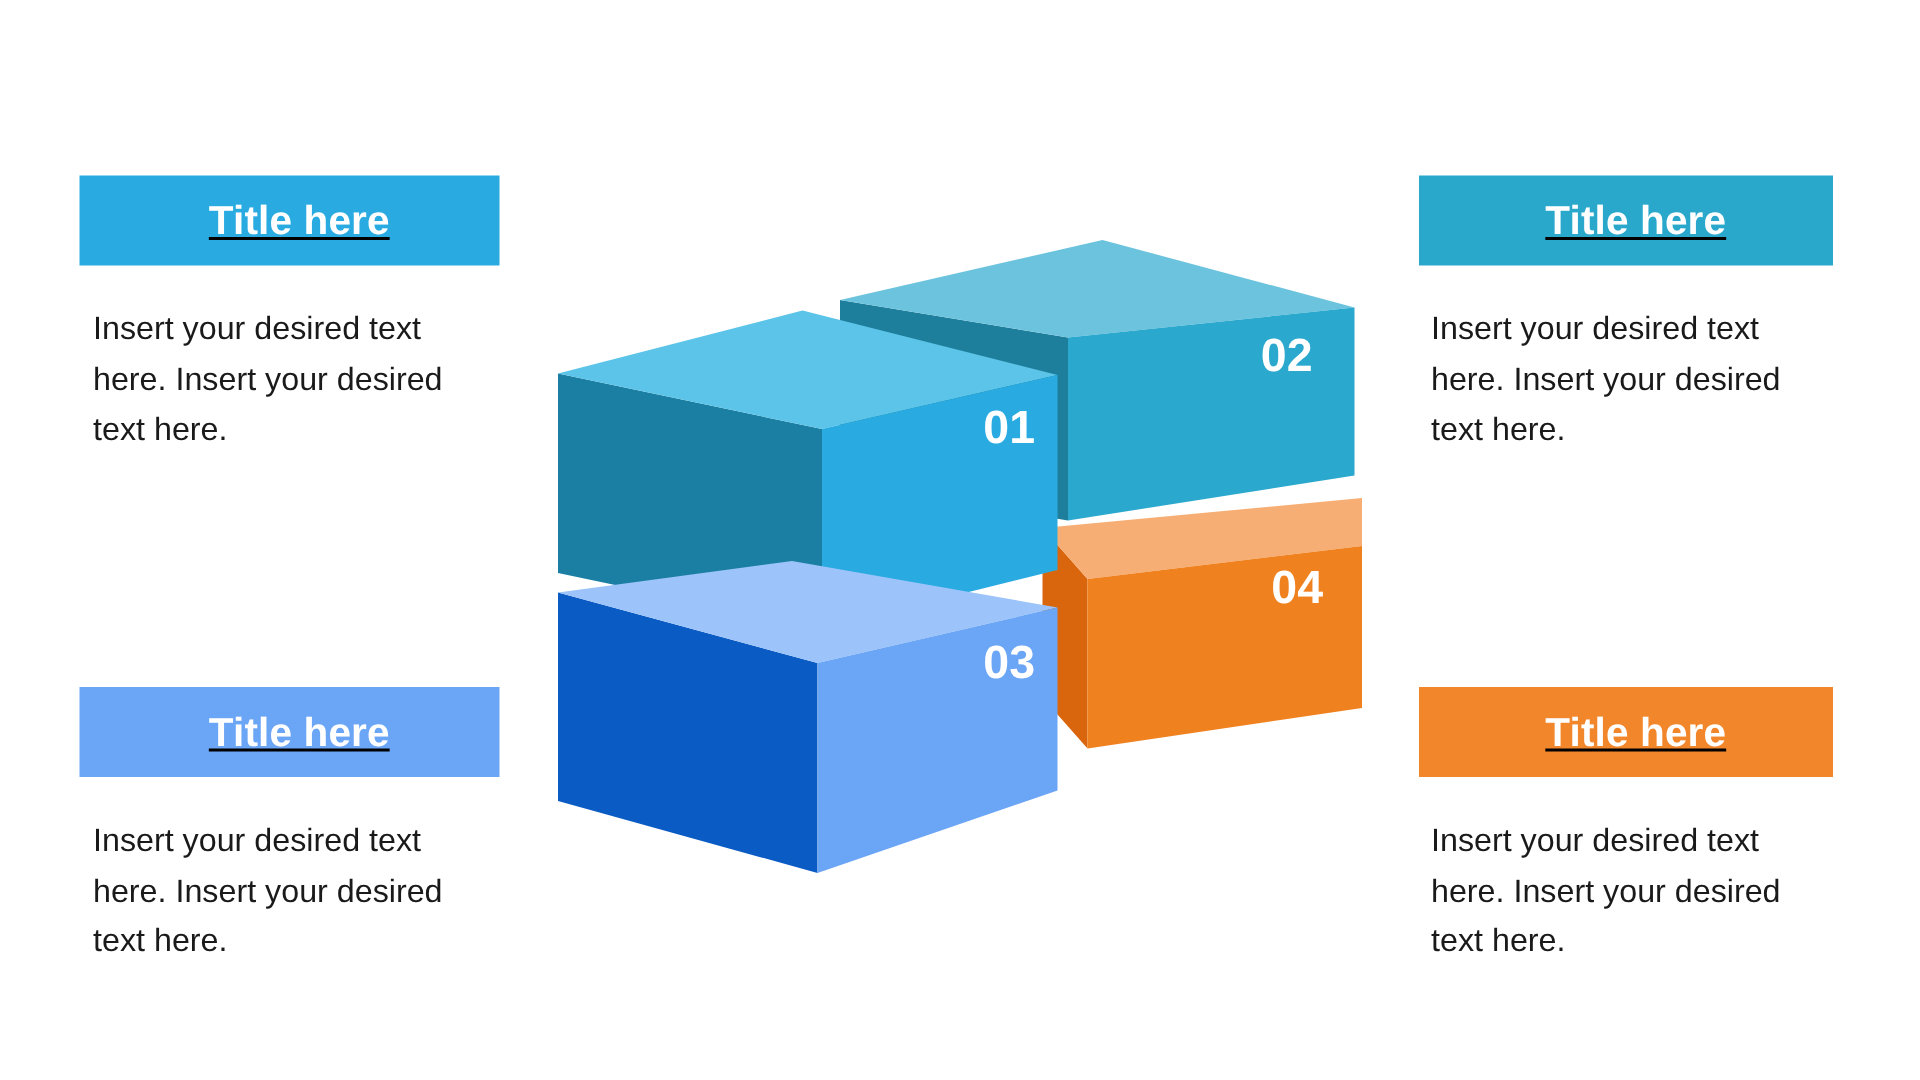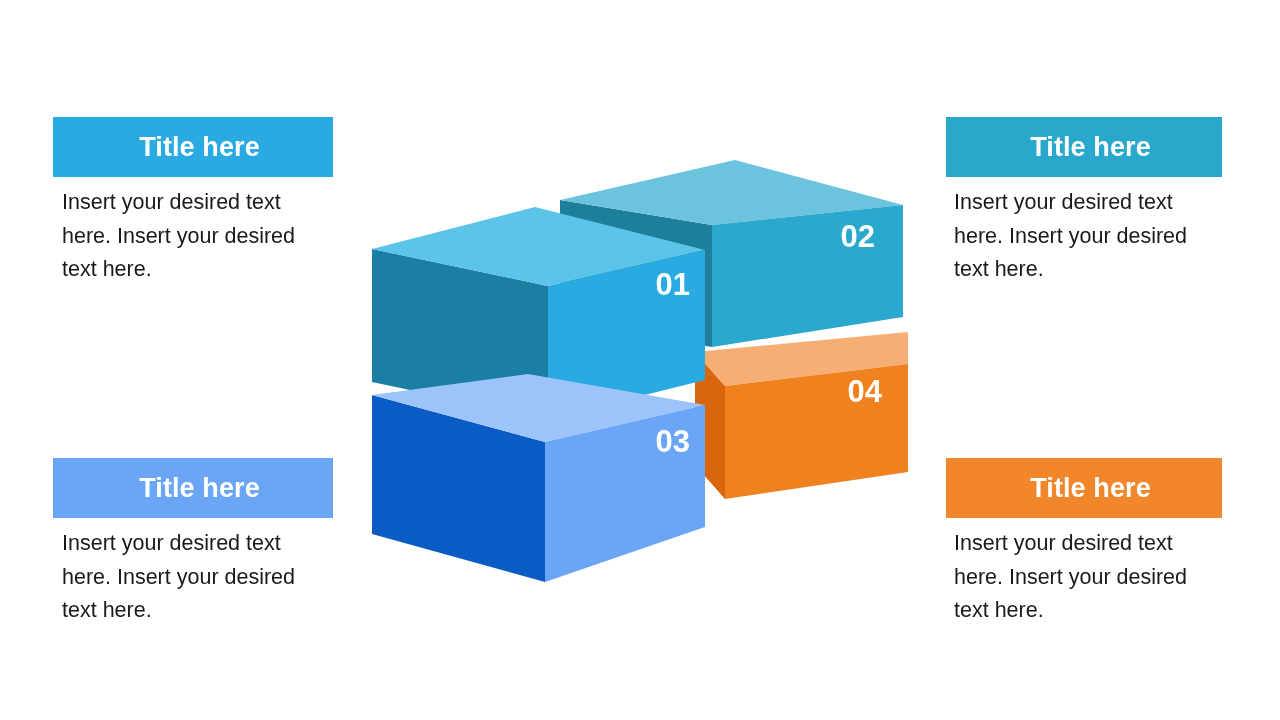--- a/index.html
+++ b/index.html
@@ -28,32 +28,33 @@
   .block.right { width: 276px; }
 
   .title-bar {
     width: 100%;
     height: 60px;
     display: flex;
     align-items: center;
     justify-content: center;
     box-sizing: border-box;
     padding-left: 13px;
+    text-decoration: underline;
   }
   .title-bar .title-text {
     color: #ffffff;
     font-size: 27px;
     font-weight: bold;
     letter-spacing: 0.1px;
     line-height: 1;
     white-space: nowrap;
   }
 
   .body-text {
-    margin-top: 9px;
+    margin-top: 26px;
     padding-left: 9px;
     color: #1a1a1a;
     font-size: 21.5px;
     line-height: 33.5px;
     width: 250px;
   }
   .block.right .body-text {
     padding-left: 8px;
     width: 252px;
   }

